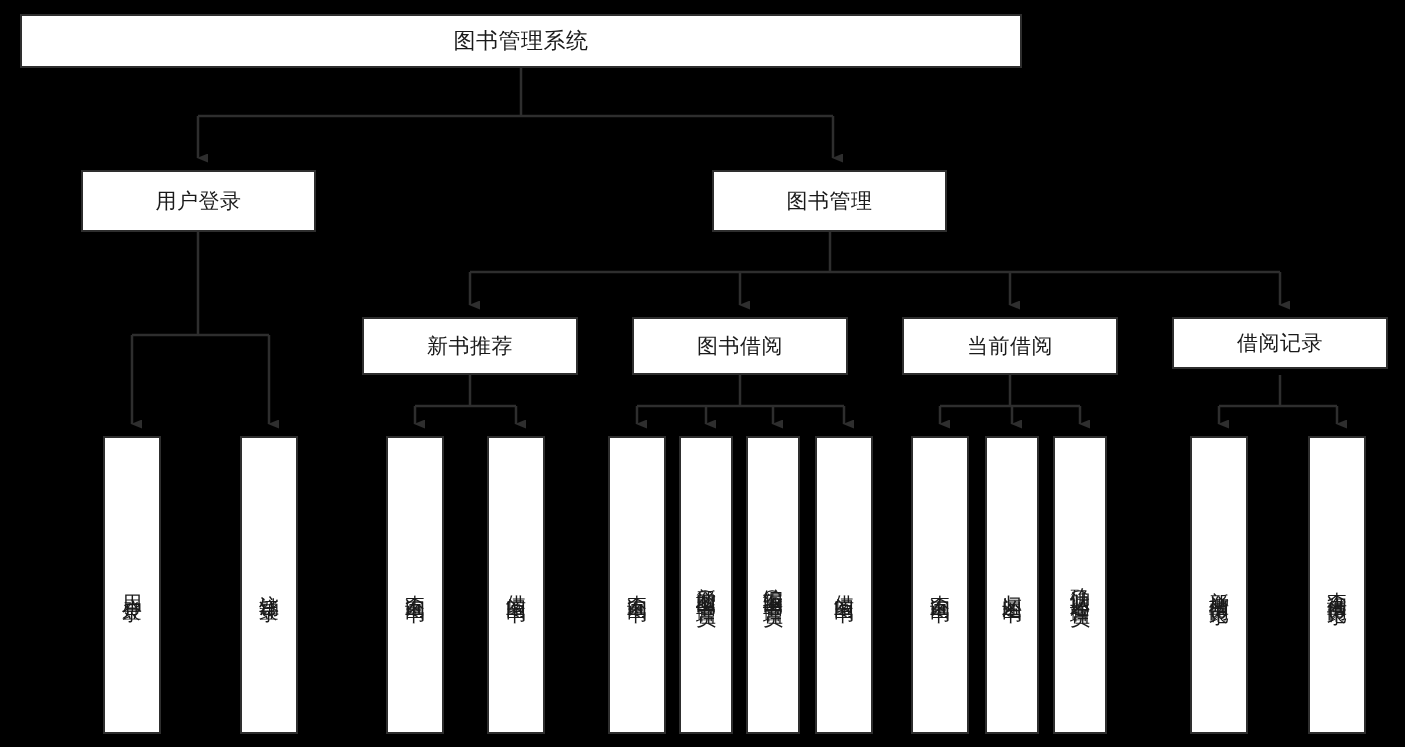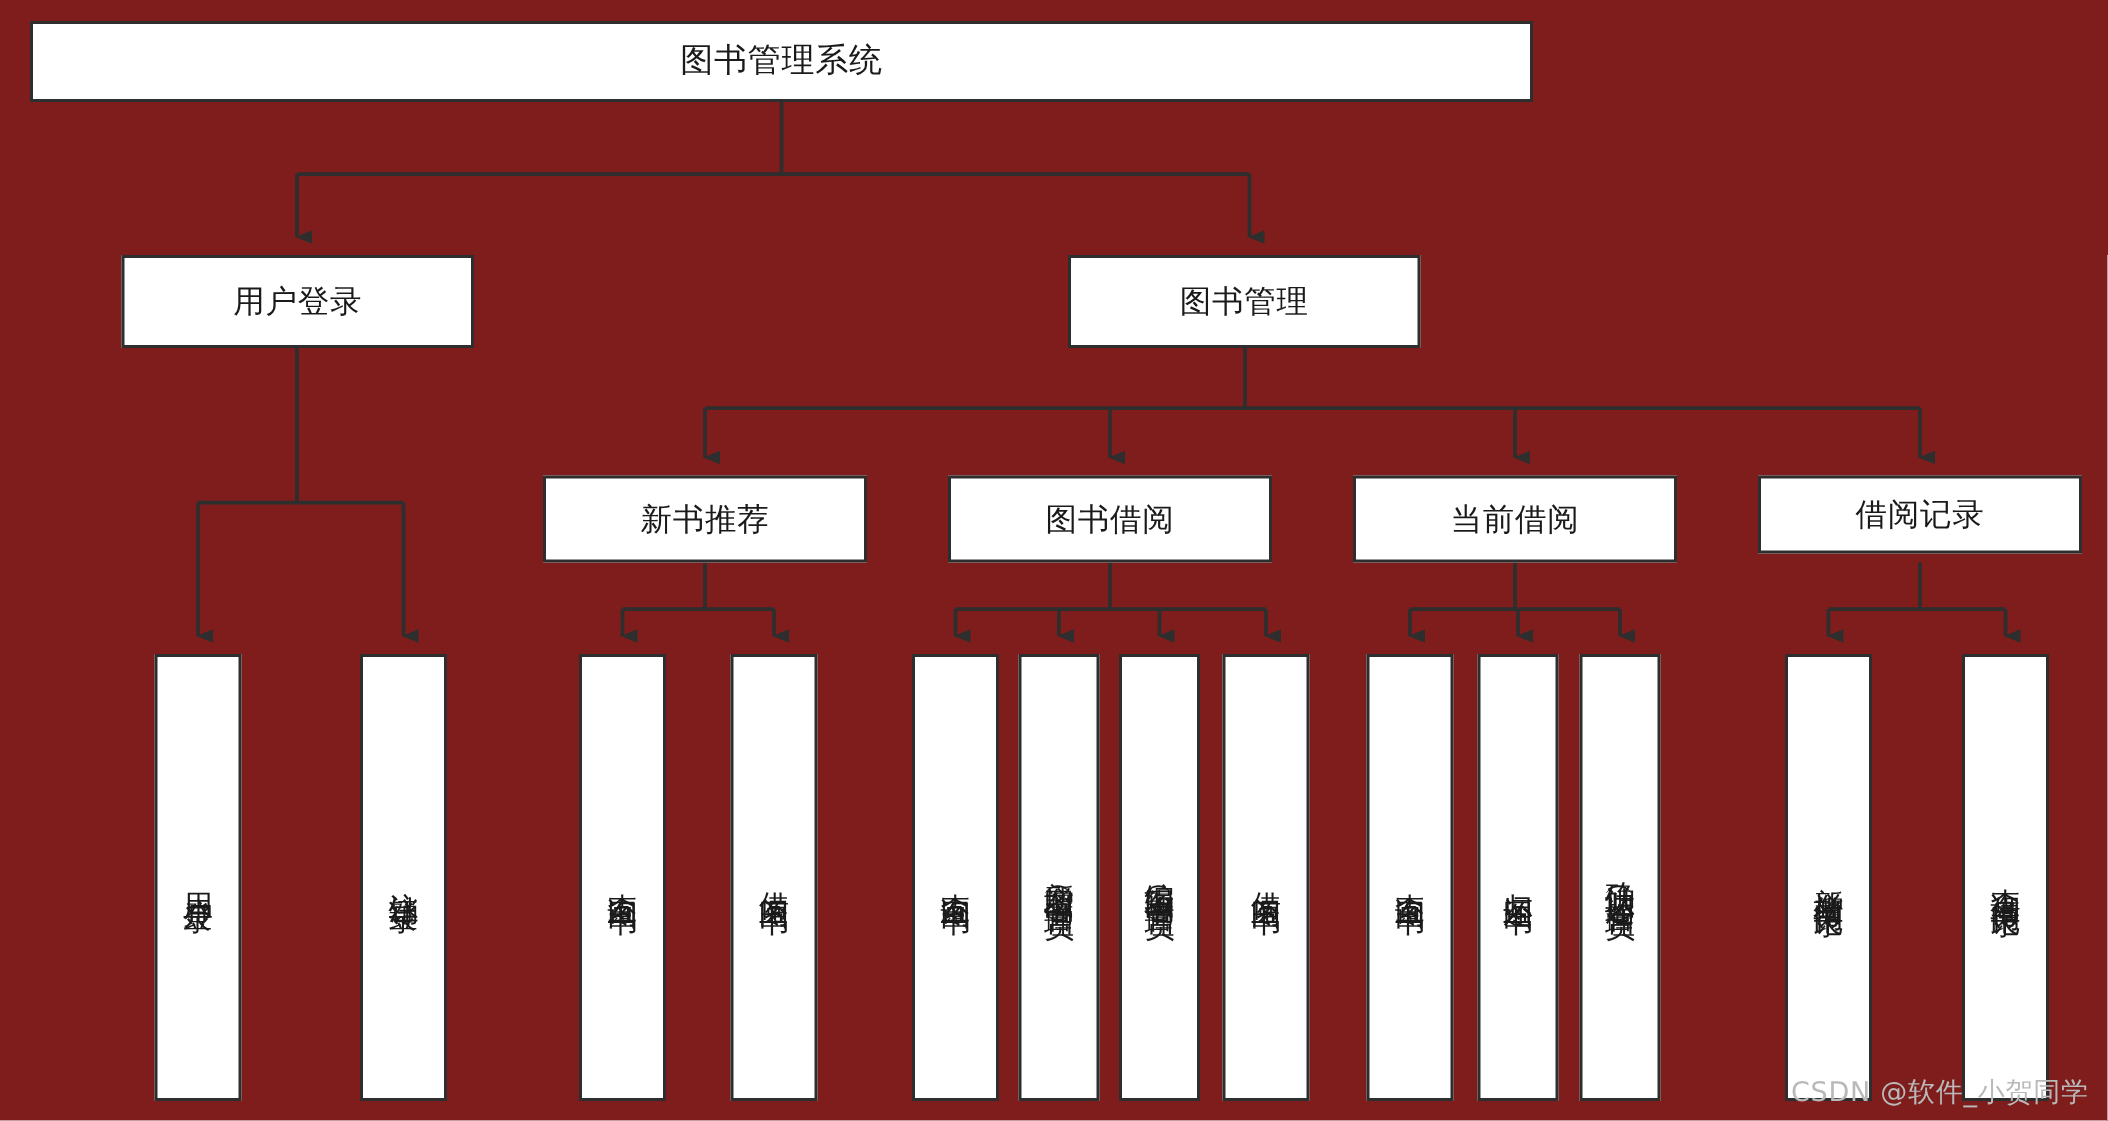--- a/index.html
+++ b/index.html
@@ -8,21 +8,21 @@
     padding: 0;
     background: #ffffff;
   }
   body {
     font-family: "DejaVu Sans", "Liberation Sans", sans-serif;
   }
   #diagram-root {
     position: relative;
     width: 1405px;
     height: 747px;
-    background: #7f1d1d;
+    background: #000000;
     overflow: hidden;
   }
   #diagram-svg {
     position: absolute;
     left: 0;
     top: 0;
     width: 1405px;
     height: 747px;
   }
   .node-layer {
@@ -202,15 +202,14 @@
 
     <div class="node vert" style="left:1190px; top:436px; width:58px; height:298px;">
       <span class="node-label">新增借阅记录</span>
     </div>
     <div class="node vert" style="left:1308px; top:436px; width:58px; height:298px;">
       <span class="node-label">查询借阅记录</span>
     </div>
 
   </div>
 
-  <div class="watermark" style="left:1194px; top:716px;">CSDN @软件_小贺同学</div>
 
 </div>
 
 </body></html>

